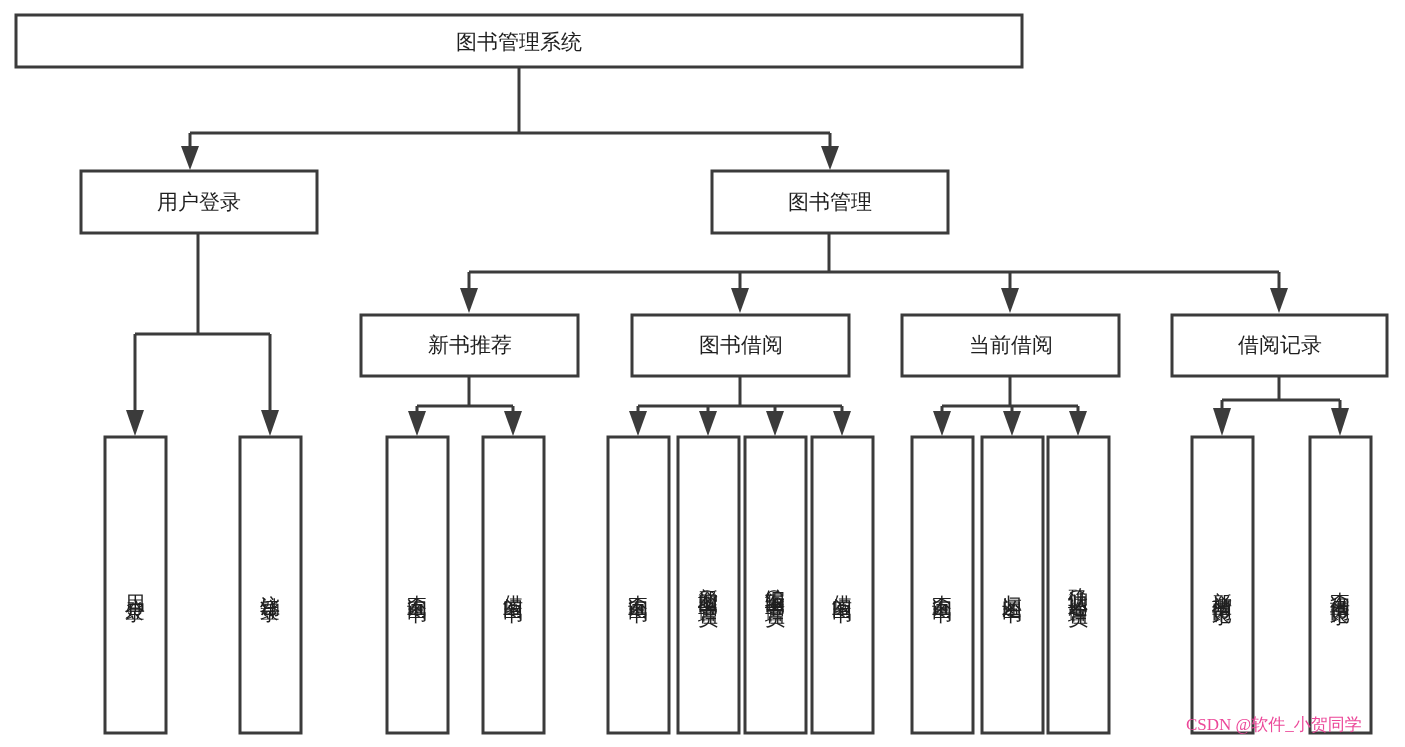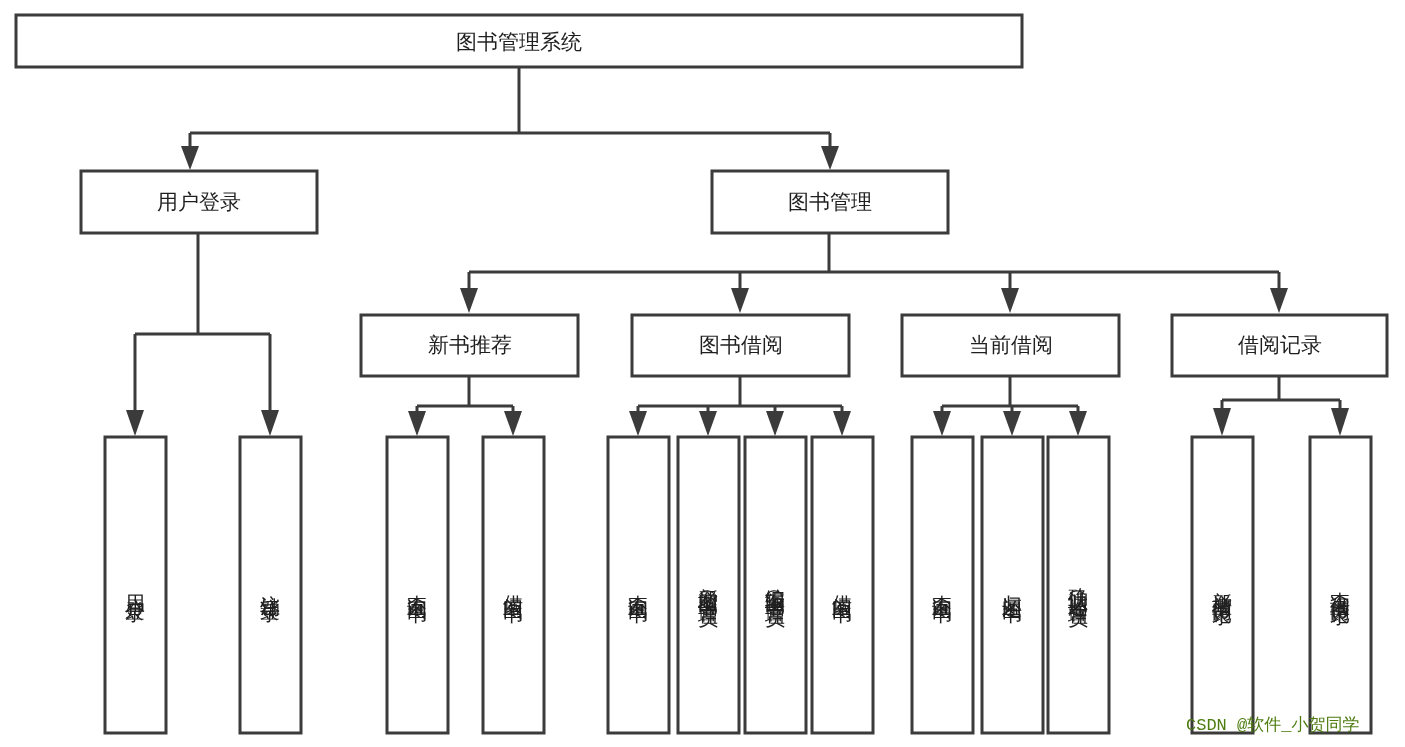--- a/index.html
+++ b/index.html
@@ -62,23 +62,23 @@
     align-items: center;
     justify-content: center;
     white-space: nowrap;
     pointer-events: none;
     user-select: none;
   }
   .watermark {
     position: absolute;
     left: 1186px;
     top: 713px;
-    font-family: Liberation Mono, monospace;
+    font-family: Liberation Serif, serif;
     font-size: 17px;
-    color: #4d7c0f;
+    color: #ec4899;
     white-space: nowrap;
     user-select: none;
   }
 </style>
 </head>
 <body>
 
 <div id="diagram-root">
 
   <svg class="flow" viewBox="0 0 1405 747" xmlns="http://www.w3.org/2000/svg">

